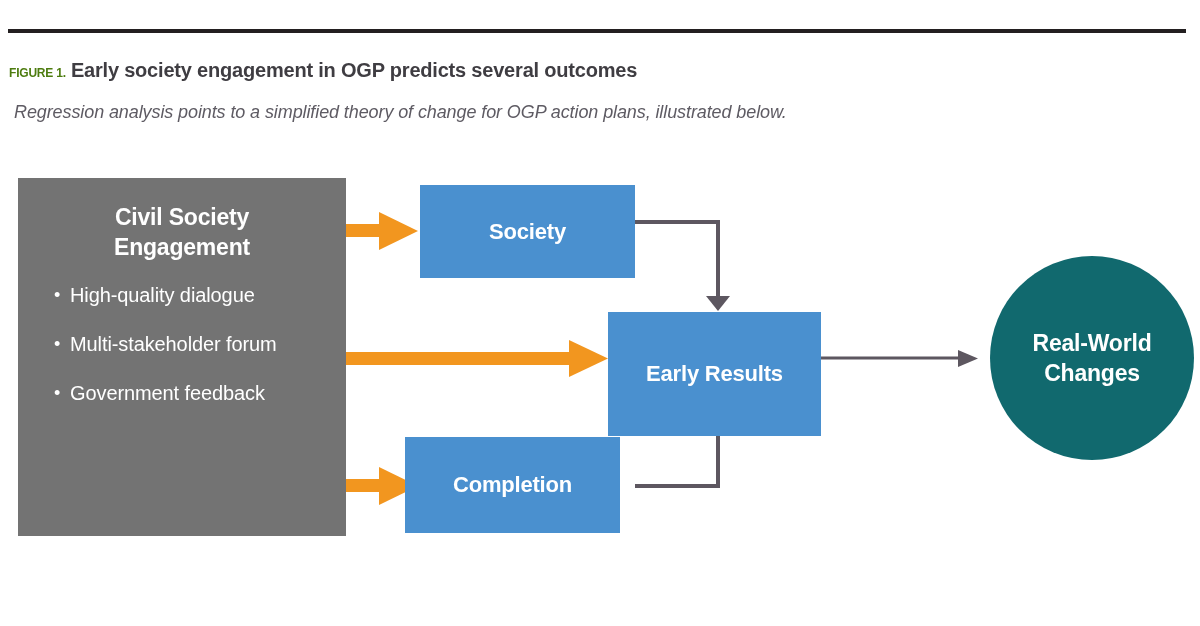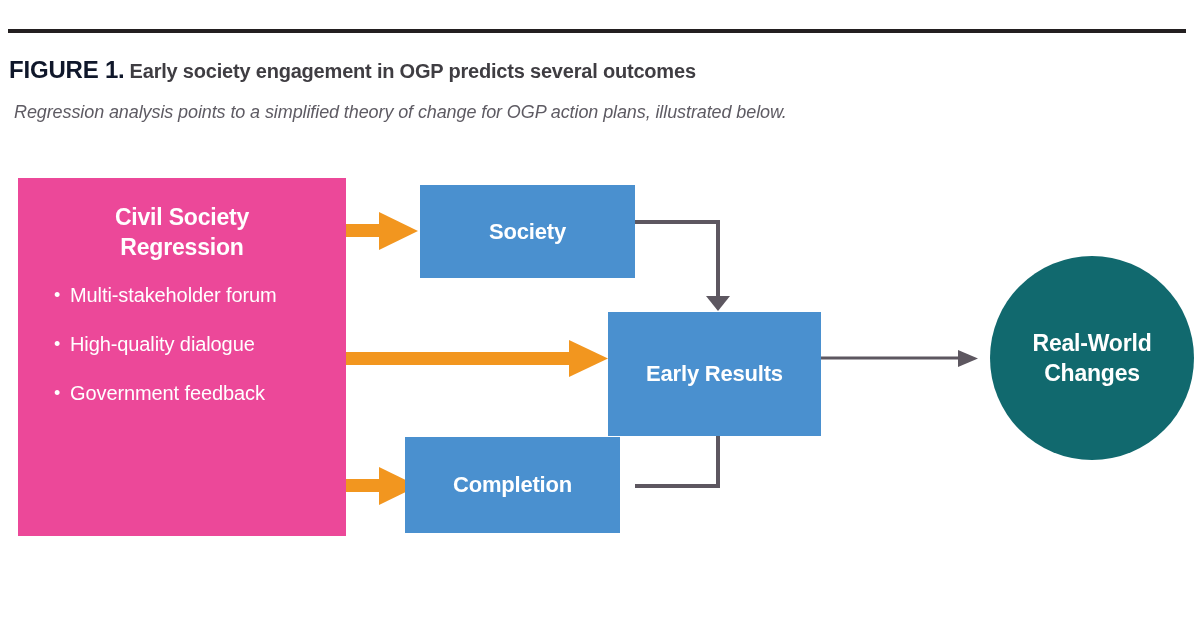--- a/index.html
+++ b/index.html
@@ -37,23 +37,23 @@
   .title-line {
     position: absolute;
     left: 9px;
     top: 56px;
     width: 1150px;
     height: 28px;
     white-space: nowrap;
     line-height: 28px;
   }
   .figure-label {
-    font-size: 24px;
-    font-weight: bold;
-    color: #0f172a;
+    font-size: 12px;
+    font-weight: bold;
+    color: #4d7c0f;
     letter-spacing: -0.2px;
   }
   .title-text {
     font-size: 20px;
     font-weight: bold;
     color: #3f3d42;
     letter-spacing: -0.2px;
     margin-left: 5px;
   }
   .subtitle-text {
@@ -88,21 +88,21 @@
     justify-content: center;
     color: #ffffff;
   }
 
   
   #node-cse {
     left: 18px;
     top: 178px;
     width: 328px;
     height: 358px;
-    background: #ec4899;
+    background: #737373;
     align-items: stretch;
     justify-content: flex-start;
     padding: 24px 16px 16px 16px;
   }
   #node-cse .node-title {
     font-size: 23px;
     font-weight: bold;
     line-height: 30px;
     text-align: center;
     letter-spacing: -0.2px;
@@ -230,25 +230,25 @@
 
       <g>
         <line x1="821" y1="358" x2="962" y2="358" stroke="#5d5760" stroke-width="3"></line>
         <path d="M958,350 L978,358.5 L958,367 z" fill="#5d5760"></path>
       </g>
     </svg>
 
     <div class="node" id="node-cse">
       <div class="node-title">
         <span>Civil Society</span><br>
-        <span>Regression</span>
+        <span>Engagement</span>
       </div>
       <ul class="bullets">
+        <li>High-quality dialogue</li>
         <li>Multi-stakeholder forum</li>
-        <li>High-quality dialogue</li>
         <li>Government feedback</li>
       </ul>
     </div>
 
     <div class="node node-blue" id="node-ambition">Society</div>
     <div class="node node-blue" id="node-early">Early Results</div>
     <div class="node node-blue" id="node-completion">Completion</div>
 
     <div class="node" id="node-rwc">
       <span>Real-World</span>

